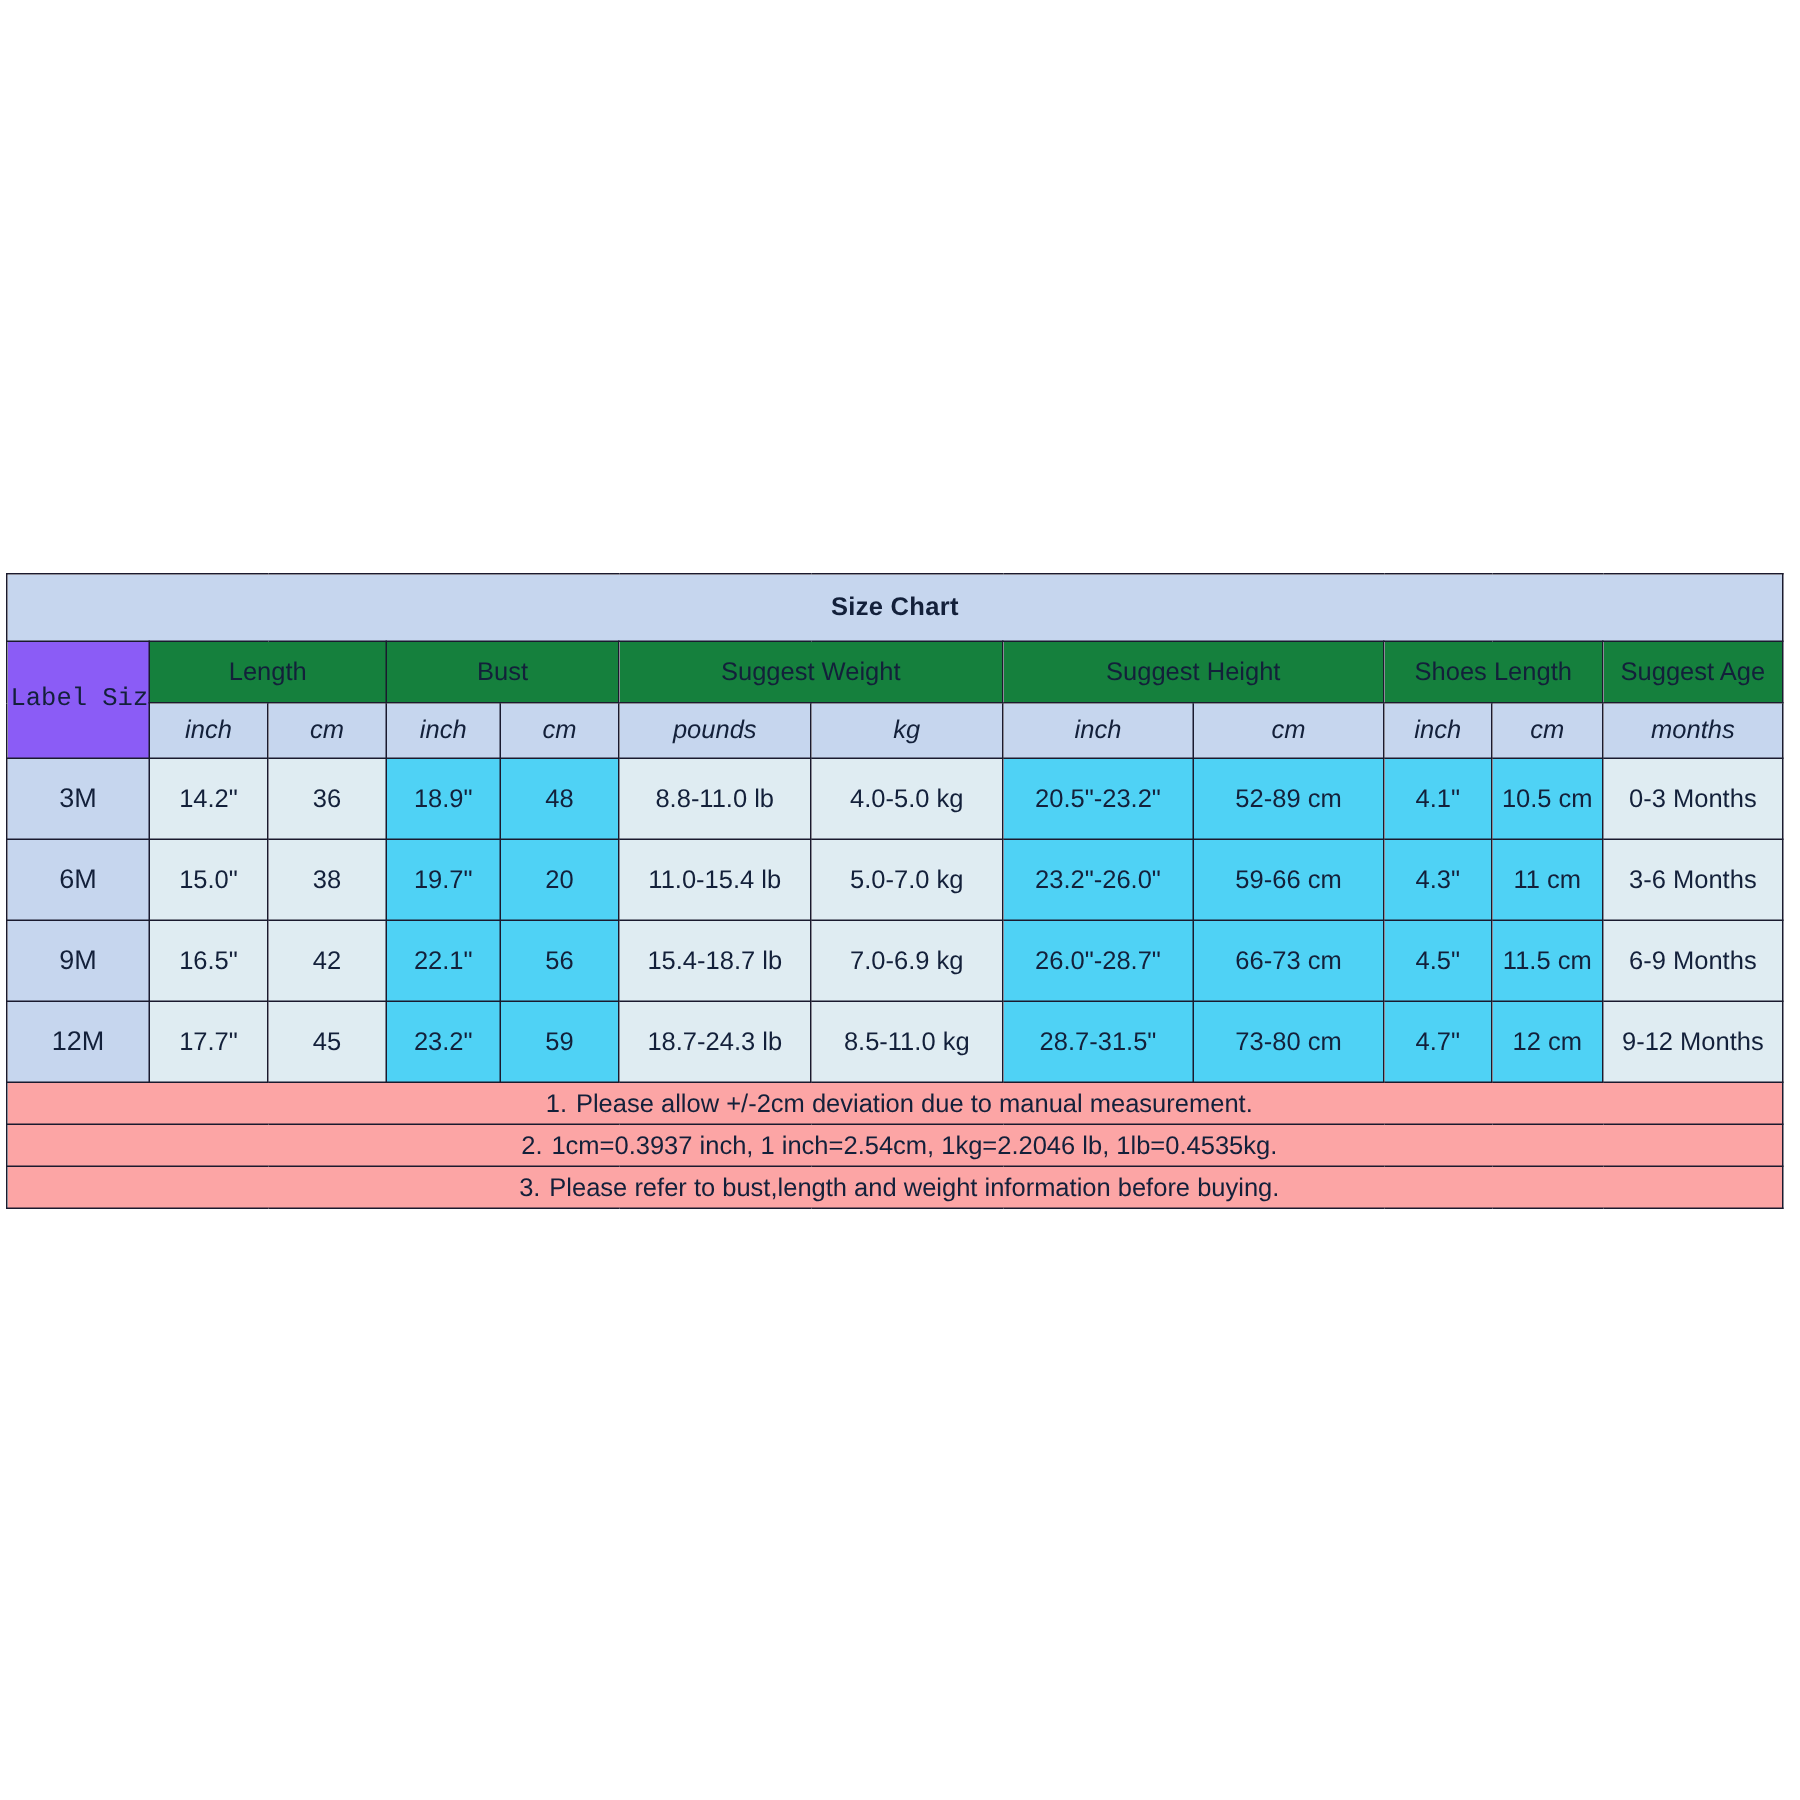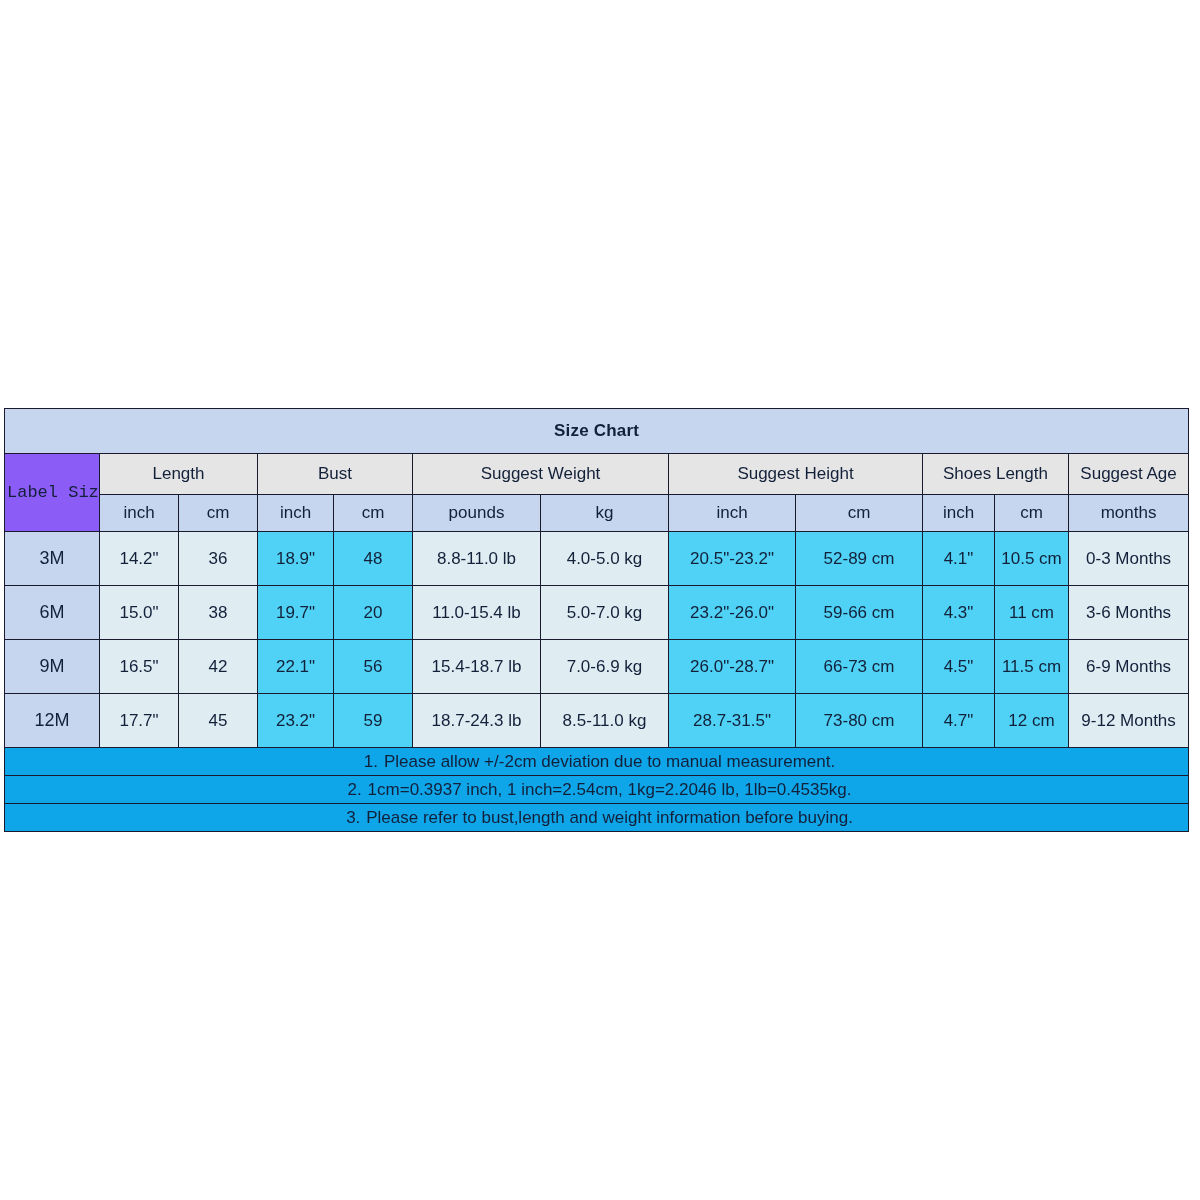--- a/index.html
+++ b/index.html
@@ -11,21 +11,21 @@
     height: 1200px;
     background: #ffffff;
     font-family: "Liberation Sans", sans-serif;
     overflow: hidden;
   }
 
   
   #chart-wrap {
     position: absolute;
     left: 4px;
-    top: 408px;
+    top: 382px;
     width: 1184px;
   }
 
   table.size-chart {
     border-collapse: collapse;
     table-layout: fixed;
     width: 1184px;
     background: #ffffff;
   }
 
@@ -44,28 +44,29 @@
   td.title-cell {
     background: #c6d6ee;
     font-size: 21px;
     font-weight: bold;
     height: 44px;
     letter-spacing: .2px;
   }
 
   
   td.grp-head {
-    background: #e5e5e5;
+    background: #15803d;
     height: 40px;
     font-size: 19px;
   }
   td.sub-head {
     background: #c6d6ee;
     height: 36px;
     font-size: 17px;
+    font-style: italic;
   }
   td.label-size-head {
     background: #8b5cf6;
     font-size: 18px;
     vertical-align: bottom;
     padding-bottom: 5px;
     font-family: Liberation Mono, monospace;
   }
 
   
@@ -78,21 +79,21 @@
     background: #4fd2f5;
   }
   td.cell.sizelabel {
     background: #c6d6ee;
     font-size: 18px;
     text-align: center;
   }
 
   
   td.note {
-    background: #0ea5e9;
+    background: #fca5a5;
     text-align: left;
     height: 27px;
     font-size: 17px;
     padding-left: 6px;
   }
   .note-num {
     display: inline-block;
     min-width: 26px;
   }
 </style>

